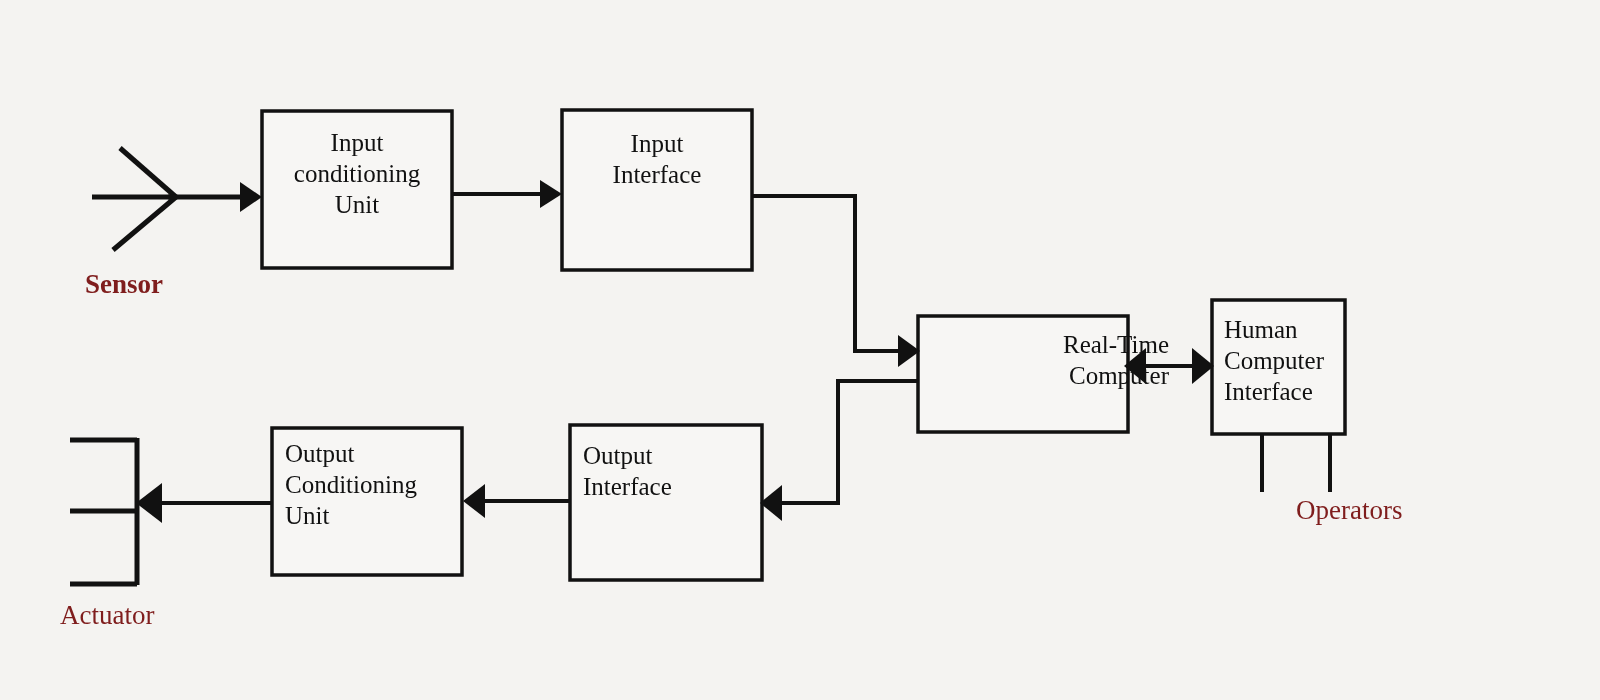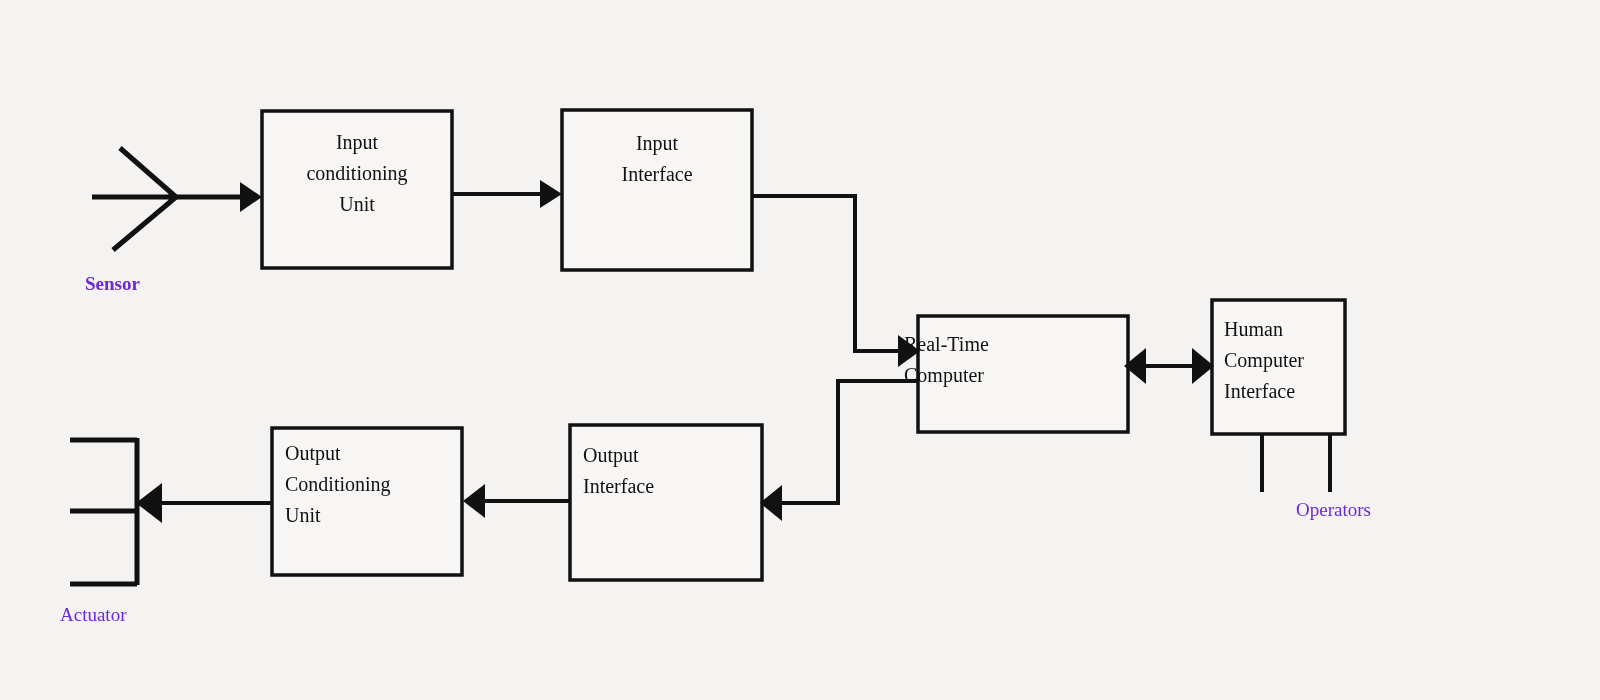--- a/index.html
+++ b/index.html
@@ -20,36 +20,36 @@
     position: absolute;
     left: 0;
     top: 0;
     width: 1600px;
     height: 700px;
   }
   .box-label {
     position: absolute;
     color: #111111;
     font-family: "Liberation Serif", "DejaVu Serif", serif;
-    font-size: 20px;
+    font-size: 25px;
     line-height: 31px;
     white-space: pre-line;
     pointer-events: none;
   }
   .box-label.centered {
     text-align: center;
   }
   .box-label.leftal {
     text-align: left;
   }
   .edge-label {
     position: absolute;
-    color: #6d28d9;
+    color: #7f1d1d;
     font-family: "Liberation Serif", "DejaVu Serif", serif;
-    font-size: 19px;
+    font-size: 27px;
     line-height: 28px;
     white-space: nowrap;
   }
   .edge-label.bold {
     font-weight: bold;
   }
 </style>
 </head>
 <body>
 
@@ -125,21 +125,21 @@
 
   </svg>
 
   <div class="box-label centered" style="left:262px; top:127px; width:190px;">Input
 conditioning
 Unit</div>
 
   <div class="box-label centered" style="left:562px; top:128px; width:190px;">Input
 Interface</div>
 
-  <div class="box-label leftal" style="left:904px; top:329px; width:200px;">Real-Time
+  <div class="box-label leftal" style="left:969px; top:329px; width:200px;text-align:right;">Real-Time
 Computer</div>
 
   <div class="box-label leftal" style="left:1224px; top:314px; width:130px;">Human
 Computer
 Interface</div>
 
   <div class="box-label leftal" style="left:583px; top:440px; width:180px;">Output
 Interface</div>
 
   <div class="box-label leftal" style="left:285px; top:438px; width:180px;">Output

